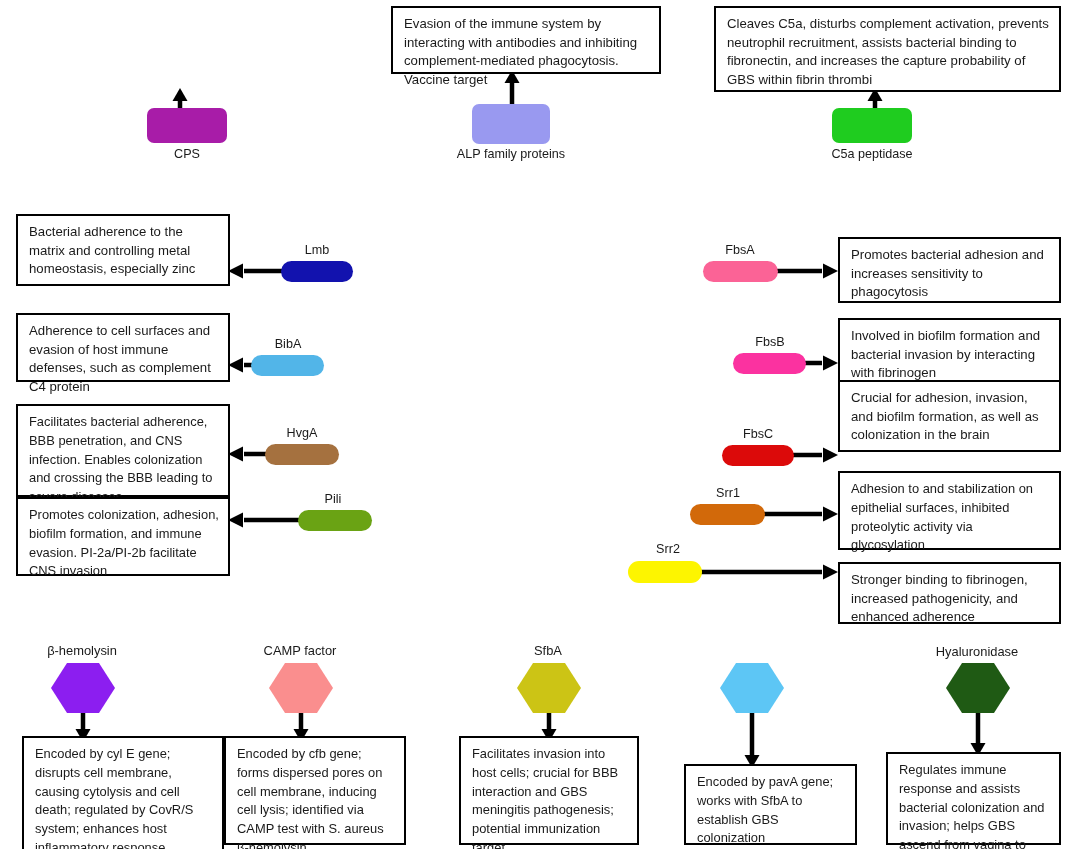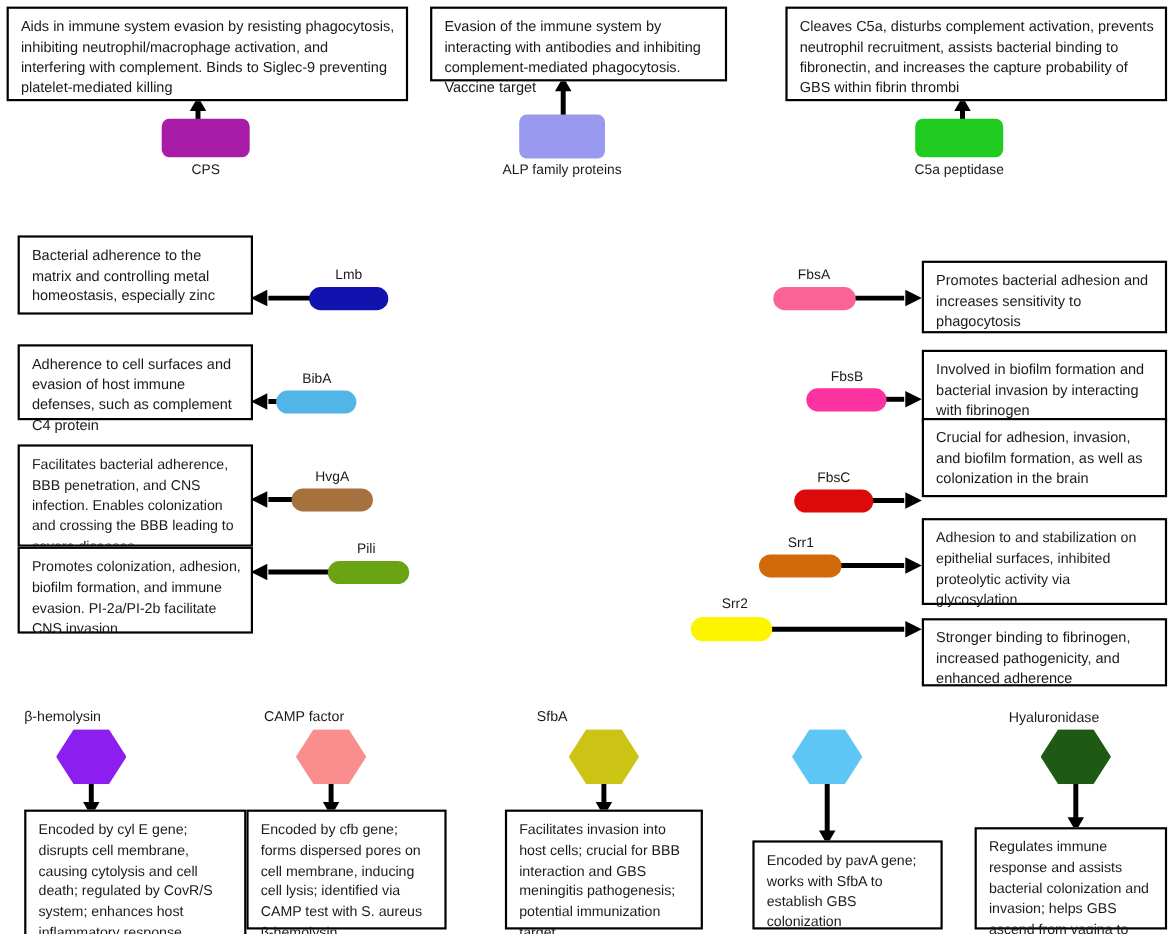--- a/index.html
+++ b/index.html
@@ -100,20 +100,21 @@
   }
   .hexagon {
     width: 100%;
     height: 100%;
     clip-path: polygon(25% 0%, 75% 0%, 100% 50%, 75% 100%, 25% 100%, 0% 50%);
   }
   .hex-label {
     position: absolute;
     font-size: 12.9px;
     color: #1a1a1a;
+    text-align: center;
     white-space: nowrap;
     z-index: 7;
   }
 
   
   .arrow-svg {
     position: absolute;
     z-index: 4;
     overflow: visible;
   }
@@ -124,21 +125,20 @@
   }
   .arrow-head {
     fill: #000000;
   }
 </style>
 </head>
 <body>
 
 <div id="canvas">
 
-  <div class="desc-box" style="left:6px; top:6px; width:365px; height:86px;">Aids in immune system evasion by resisting phagocytosis, inhibiting neutrophil/macrophage activation, and interfering with complement. Binds to Siglec-9 preventing platelet-mediated killing</div>
 
   <div class="desc-box" style="left:391px; top:6px; width:270px; height:68px;">Evasion of the immune system by interacting with antibodies and inhibiting complement-mediated phagocytosis. Vaccine target</div>
 
   <div class="desc-box" style="left:714px; top:6px; width:347px; height:86px;">Cleaves C5a, disturbs complement activation, prevents neutrophil  recruitment, assists bacterial binding to fibronectin, and increases the capture probability of GBS within fibrin thrombi</div>
 
   <svg class="arrow-svg" style="left:170px; top:88px; width:20px; height:26px;" viewBox="0 0 20 26">
     <line class="arrow-line" x1="10" y1="26" x2="10" y2="11"></line>
     <polygon class="arrow-head" points="10,0 2.5,13 17.5,13"></polygon>
   </svg>
 

